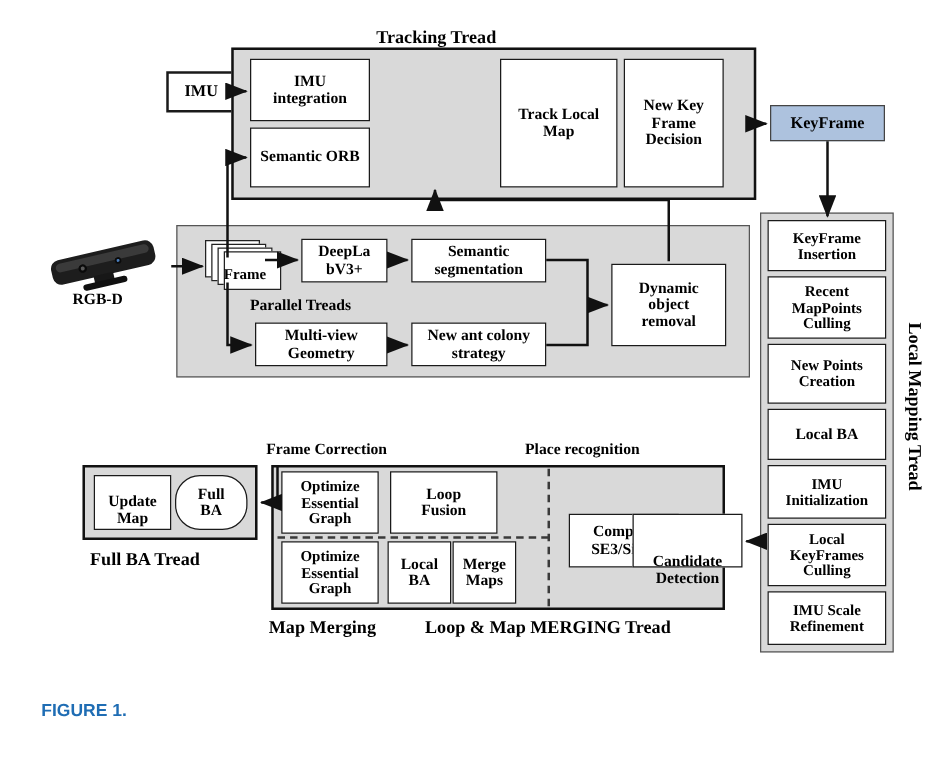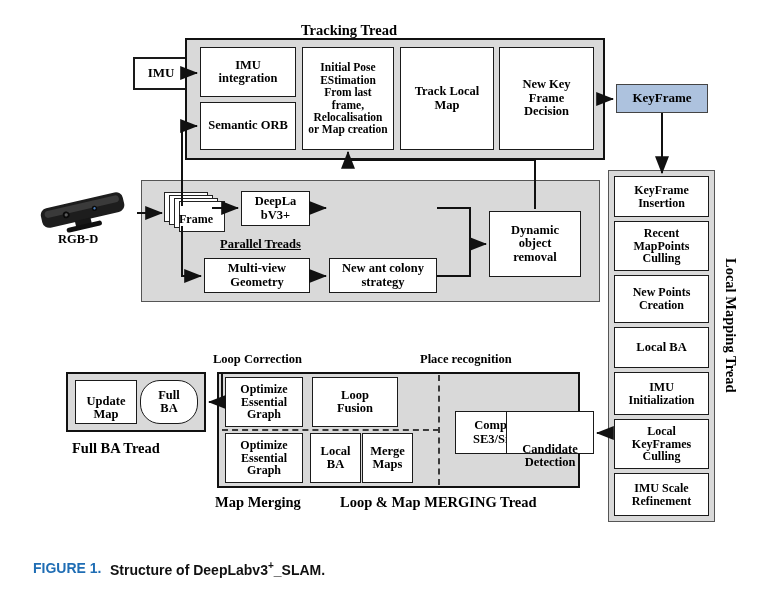--- a/index.html
+++ b/index.html
@@ -57,35 +57,27 @@
 
   <div class="box" style="left:200px;top:47px;width:96px;height:50px;font-size:12.5px;">
     <span style="white-space:pre-line;">IMU
 integration</span>
   </div>
 
   <div class="box" style="left:200px;top:102px;width:96px;height:48px;font-size:12.5px;">
     <span style="white-space:pre-line;">Semantic ORB</span>
   </div>
 
-  <div class="box" style="left:302px;top:47px;width:92px;height:103px;font-size:11.5px;">
-    <span style="white-space:pre-line;">Initial Pose
-EStimation
-From last
-frame,
-Relocalisation
-or Map creation</span>
-  </div>
 
   <div class="box" style="left:400px;top:47px;width:94px;height:103px;font-size:12.5px;">
     <span style="white-space:pre-line;">Track Local
 Map</span>
   </div>
 
-  <div class="box" style="left:499px;top:47px;width:95px;height:103px;font-size:12.5px;">
+  <div class="box" style="left:499px;top:47px;width:80px;height:103px;font-size:12.5px;">
     <span style="white-space:pre-line;">New Key
 Frame
 Decision</span>
   </div>
 
   <div class="box" style="left:616px;top:84px;width:92px;height:29px;font-size:13px;background:#adc2de;border-color:#444;">KeyFrame</div>
 
   <div class="cam" style="left:33px;top:192px;width:100px;height:46px;">
     <svg width="100" height="46" viewBox="0 0 100 46">
       <g transform="rotate(-13 50 20)">
@@ -105,27 +97,31 @@
   <div class="thread thin" style="left:141px;top:180px;width:459px;height:122px;"></div>
 
   <div class="framestack" style="left:164px;top:192px;width:62px;height:42px;">
     <i style="left:0px;top:0px;width:44px;height:30px;"></i>
     <i style="left:5px;top:3px;width:44px;height:30px;"></i>
     <i style="left:10px;top:6px;width:44px;height:30px;"></i>
     <i style="left:15px;top:9px;width:46px;height:31px;"></i>
   </div>
   <div class="lbl" style="left:179px;top:212px;font-size:12px;">Frame</div>
 
-  <div class="lbl" style="left:220px;top:237px;font-size:12.5px;text-decoration:underline;">Parallel Treads</div>
+  <div class="lbl" style="left:200px;top:237px;font-size:12.5px;">Parallel Treads</div>
 
   <div class="box" style="left:241px;top:191px;width:69px;height:35px;font-size:12.5px;">
     <span style="white-space:pre-line;">DeepLa
 bV3+</span>
   </div>
 
+  <div class="box" style="left:329px;top:191px;width:108px;height:35px;font-size:12.5px;">
+    <span style="white-space:pre-line;">Semantic
+segmentation</span>
+  </div>
 
   <div class="box" style="left:204px;top:258px;width:106px;height:35px;font-size:12.5px;">
     <span style="white-space:pre-line;">Multi-view
 Geometry</span>
   </div>
 
   <div class="box" style="left:329px;top:258px;width:108px;height:35px;font-size:12.5px;">
     <span style="white-space:pre-line;">New ant colony
 strategy</span>
   </div>
@@ -175,21 +171,21 @@
   <div class="box" style="left:75px;top:380px;width:62px;height:44px;font-size:12.5px;">
     <span style="white-space:pre-line;margin-top:12px;">Update
 Map</span>
   </div>
   <div class="box" style="left:140px;top:380px;width:58px;height:44px;font-size:12.5px;border-radius:20px;">
     <span style="white-space:pre-line;">Full
 BA</span>
   </div>
   <div class="lbl" style="left:72px;top:440px;font-size:14.5px;">Full BA Tread</div>
 
-  <div class="lbl" style="left:213px;top:352px;font-size:12.5px;">Loop Correction</div>
+  <div class="lbl" style="left:213px;top:352px;font-size:12.5px;">Frame Correction</div>
   <div class="lbl" style="left:420px;top:352px;font-size:12.5px;">Place recognition</div>
 
   <div class="thread" style="left:217px;top:372px;width:363px;height:116px;"></div>
 
   <div class="abs" style="left:222px;top:429px;width:217px;height:0;border-top:2px dashed #3a3a3a;"></div>
   <div class="abs" style="left:438px;top:375px;width:0;height:110px;border-left:2px dashed #3a3a3a;"></div>
 
   <div class="box" style="left:225px;top:377px;width:78px;height:50px;font-size:12px;">
     <span style="white-space:pre-line;">Optimize
 Essential
@@ -260,17 +256,14 @@
     </g>
 
     <g stroke="#111" stroke-width="2" fill="none">
       <path d="M437,208 L470,208 L470,244"></path>
       <path d="M437,276 L470,276 L470,244"></path>
       <path d="M222,372 L222,402"></path>
     </g>
   </svg>
 
   <div class="cap" style="left:33px;top:560px;font-size:14px;color:#1f6db4;">FIGURE 1.</div>
-  <div class="cap" style="left:110px;top:560px;font-size:14px;color:#111;">
-    <span>Structure of DeepLabv3</span><sup style="font-size:10px;">+</sup><span>_SLAM.</span>
-  </div>
 
 </div>
 
 </body></html>

